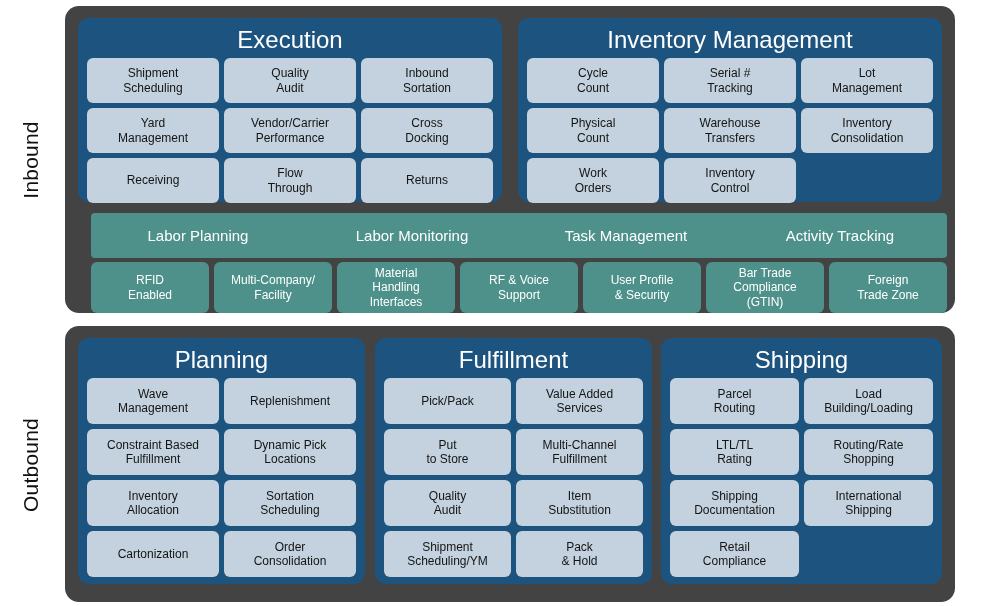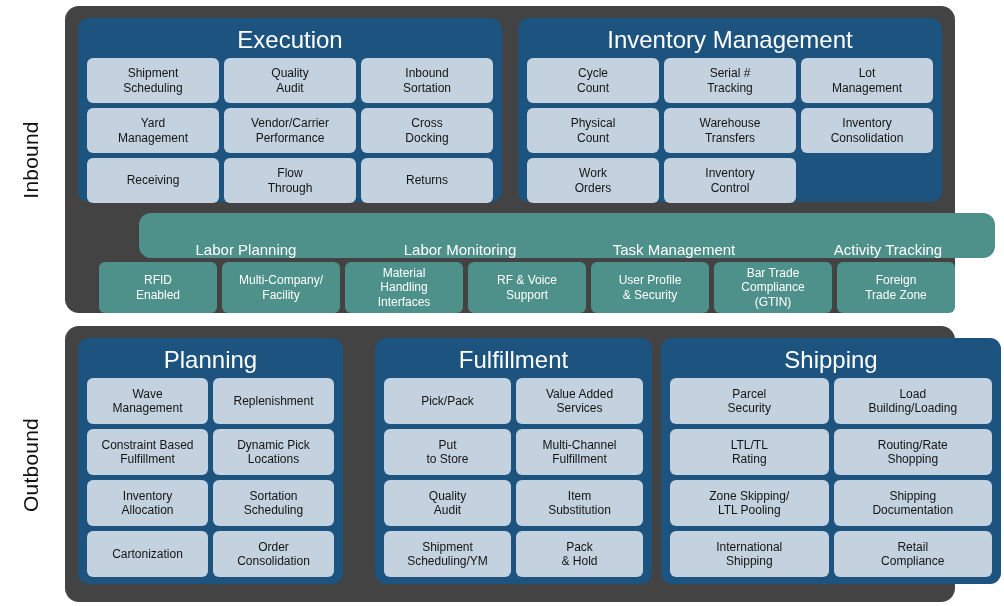--- a/index.html
+++ b/index.html
@@ -76,27 +76,27 @@
   
   #panel-execution {
     left: 78px;  top: 18px;  width: 424px; height: 184px;
   }
   #panel-inventory {
     left: 518px; top: 18px;  width: 424px; height: 184px;
   }
 
   
   #panel-planning {
-    left: 78px;  top: 338px; width: 265px; height: 246px;
+    left: 78px;  top: 338px; width: 287px; height: 246px;
   }
   #panel-fulfillment {
     left: 375px; top: 338px; width: 277px; height: 246px;
   }
   #panel-shipping {
-    left: 661px; top: 338px; width: 340px; height: 246px;
+    left: 661px; top: 338px; width: 281px; height: 246px;
   }
 
   
   .tile-grid {
     display: grid;
     gap: 5px;
     padding: 0 9px 9px 9px;
     box-sizing: border-box;
   }
   .grid-3col { grid-template-columns: repeat(3, 1fr); }
@@ -122,41 +122,39 @@
   #panel-planning .tile,
   #panel-fulfillment .tile,
   #panel-shipping .tile { height: 46px; }
 
   
   #labor-band {
     position: absolute;
     left: 91px; top: 213px;
     width: 856px; height: 45px;
     background: #4d918a;
-    border-radius: 12px;
+    border-radius: 4px;
     display: flex;
-    align-items: flex-end;
-    margin-left: 48px;
+    align-items: center;
   }
   .labor-item {
     flex: 1 1 0;
     text-align: center;
     color: #ffffff;
     font-size: 15px;
     white-space: nowrap;
   }
 
   #tech-band {
     position: absolute;
     left: 91px; top: 262px;
     width: 856px; height: 51px;
     display: grid;
     grid-template-columns: repeat(7, 1fr);
     gap: 5px;
-    margin-left: 8px;
   }
   .tech-tile {
     background: #4d918a;
     border-radius: 6px;
     color: #ffffff;
     font-size: 12px;
     line-height: 14.5px;
     display: flex;
     align-items: center;
     justify-content: center;
@@ -290,29 +288,27 @@
 Scheduling/YM</div>
         <div class="tile">Pack
 &amp; Hold</div>
       </div>
   </div>
 
   <div class="panel" id="panel-shipping">
     <div class="panel-title">Shipping</div>
     <div class="tile-grid grid-2col">
         <div class="tile">Parcel
-Security</div>
+Routing</div>
         <div class="tile">Load
 Building/Loading</div>
         <div class="tile">LTL/TL
 Rating</div>
         <div class="tile">Routing/Rate
 Shopping</div>
-        <div class="tile">Zone Skipping/
-LTL Pooling</div>
         <div class="tile">Shipping
 Documentation</div>
         <div class="tile">International
 Shipping</div>
         <div class="tile">Retail
 Compliance</div>
       </div>
   </div>
 
 </div>

